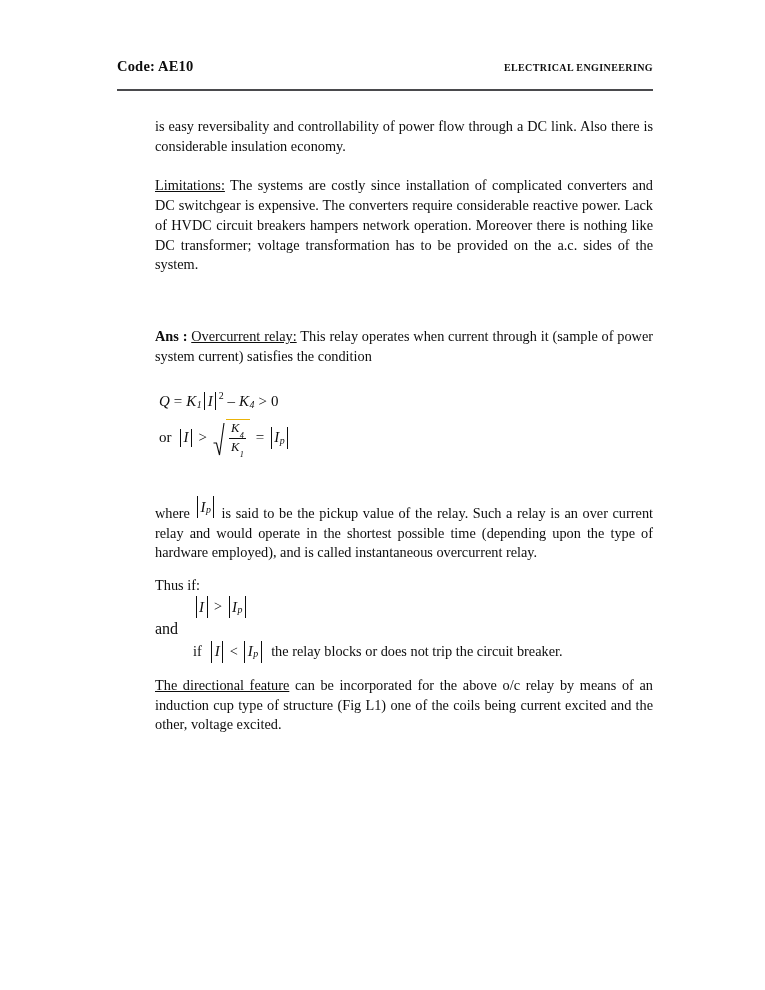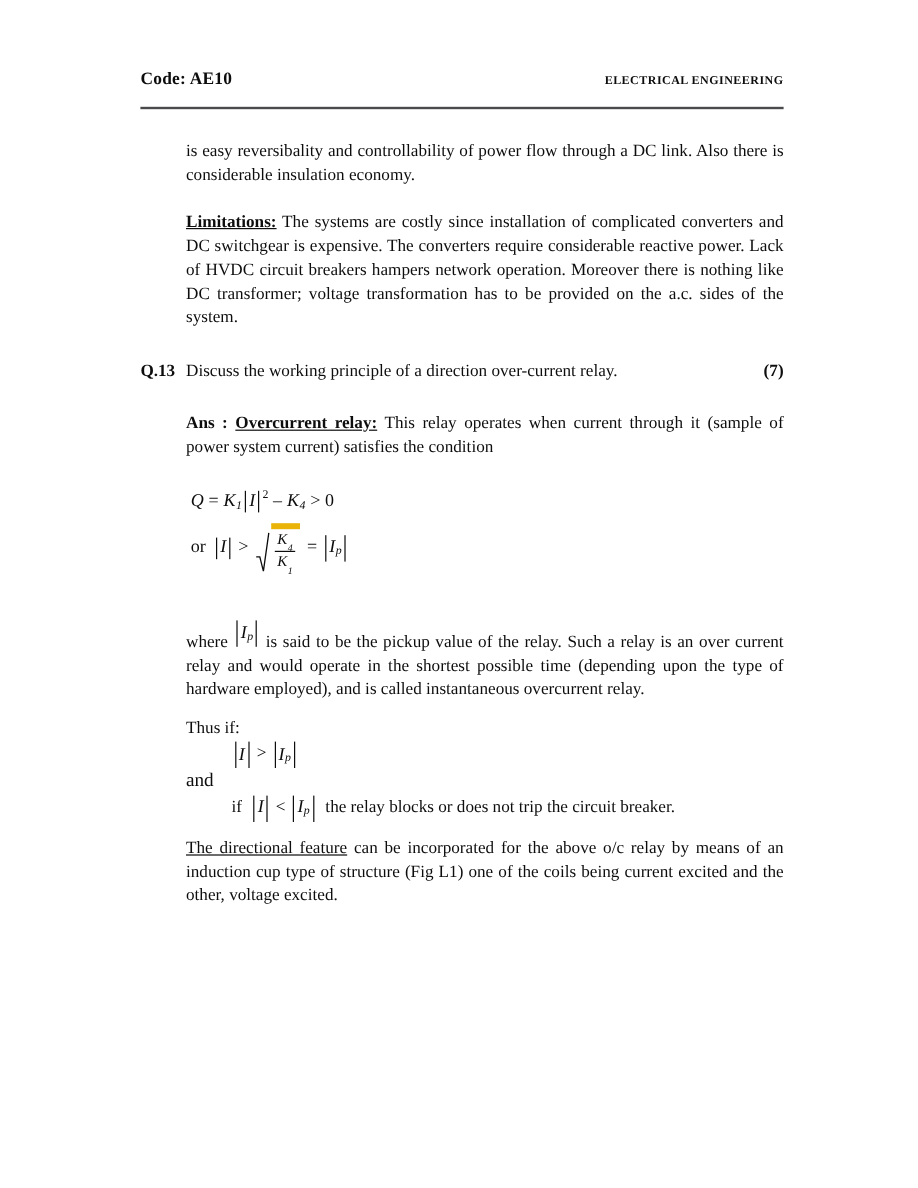--- a/index.html
+++ b/index.html
@@ -60,21 +60,21 @@
     text-align: justify;
     font-size: 14.3px;
     line-height: 1.38;
     text-justify: inter-word;
   }
   .gap-sm { height: 13px; }
   .gap-md { height: 20px; }
   .gap-lg { height: 26px; }
 
   .bold { font-weight: bold; }
-  .bold-ul { font-weight: bold; text-decoration: underline; }
+  .bold-ul { font-weight: normal; text-decoration: underline; }
   .ul { text-decoration: underline; }
 
   
   .q-row {
     display: flex;
     align-items: flex-start;
     width: 536px;
     font-size: 14.3px;
   }
   .q-label {
@@ -142,21 +142,21 @@
     align-items: stretch;
     margin: 0 2px;
   }
   .radical-sign {
     display: flex;
     align-items: flex-end;
     font-size: 15px;
   }
   .radical-sign svg { display: block; }
   .radical-body {
-    border-top: 5px solid #eab308;
+    border-top: 1px solid #eab308;
     padding: 1px 4px 0 3px;
     display: flex;
   }
   .frac {
     display: inline-flex;
     flex-direction: column;
     align-items: center;
     font-size: 12.5px;
     line-height: 1.12;
     vertical-align: middle;
@@ -226,25 +226,20 @@
     </div>
 
     <div class="gap-md"></div>
 
     <div class="body-block">
       <p class="para"><span class="bold-ul">Limitations:</span><span> The systems are costly since installation of complicated converters and DC switchgear is expensive. The converters require considerable reactive power. Lack of HVDC circuit breakers hampers network operation. Moreover there is nothing like DC transformer; voltage transformation has to be provided on the a.c. sides of the system.</span></p>
     </div>
 
     <div class="gap-lg"></div>
 
-    <div class="q-row">
-      <span class="q-label">Q.13</span>
-      <span class="q-text">Discuss the working principle of a direction over-current relay.</span>
-      <span class="q-marks">(7)</span>
-    </div>
 
     <div class="gap-lg"></div>
 
     <div class="body-block">
       <p class="para"><span class="bold">Ans :</span><span>&nbsp;</span><span class="bold-ul">Overcurrent relay:</span><span> This relay operates when current through it (sample of power system current) satisfies the condition</span></p>
     </div>
 
     <div class="gap-lg"></div>
 
     <div class="math-block">

